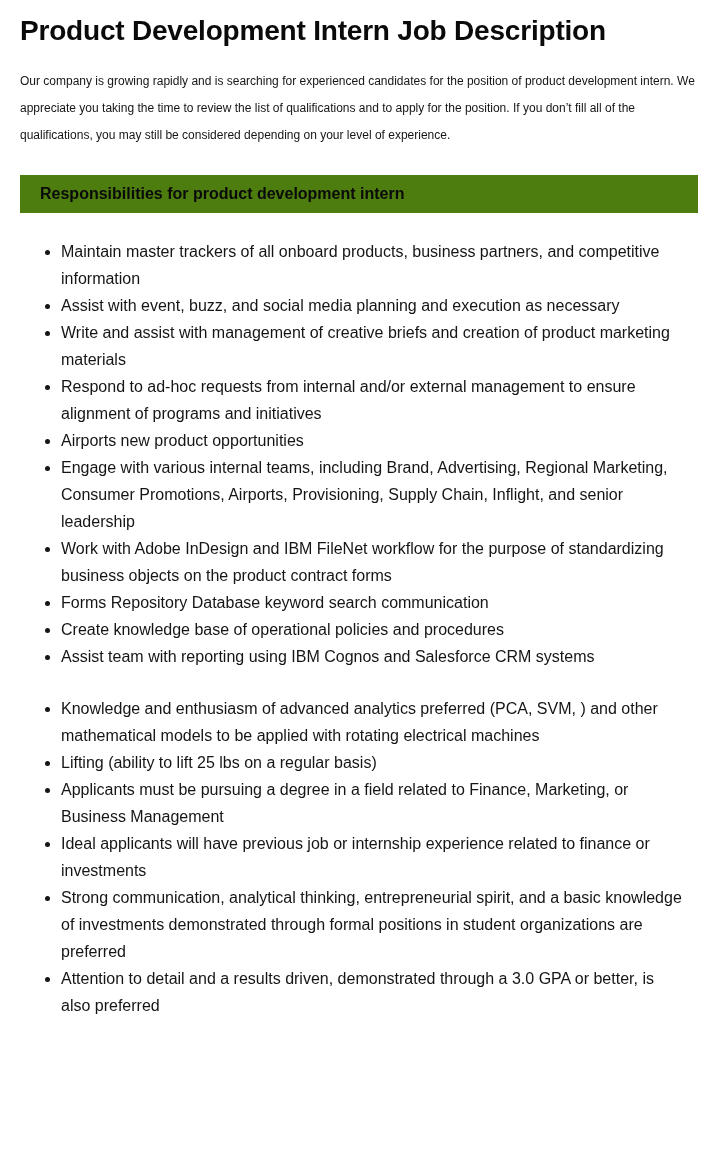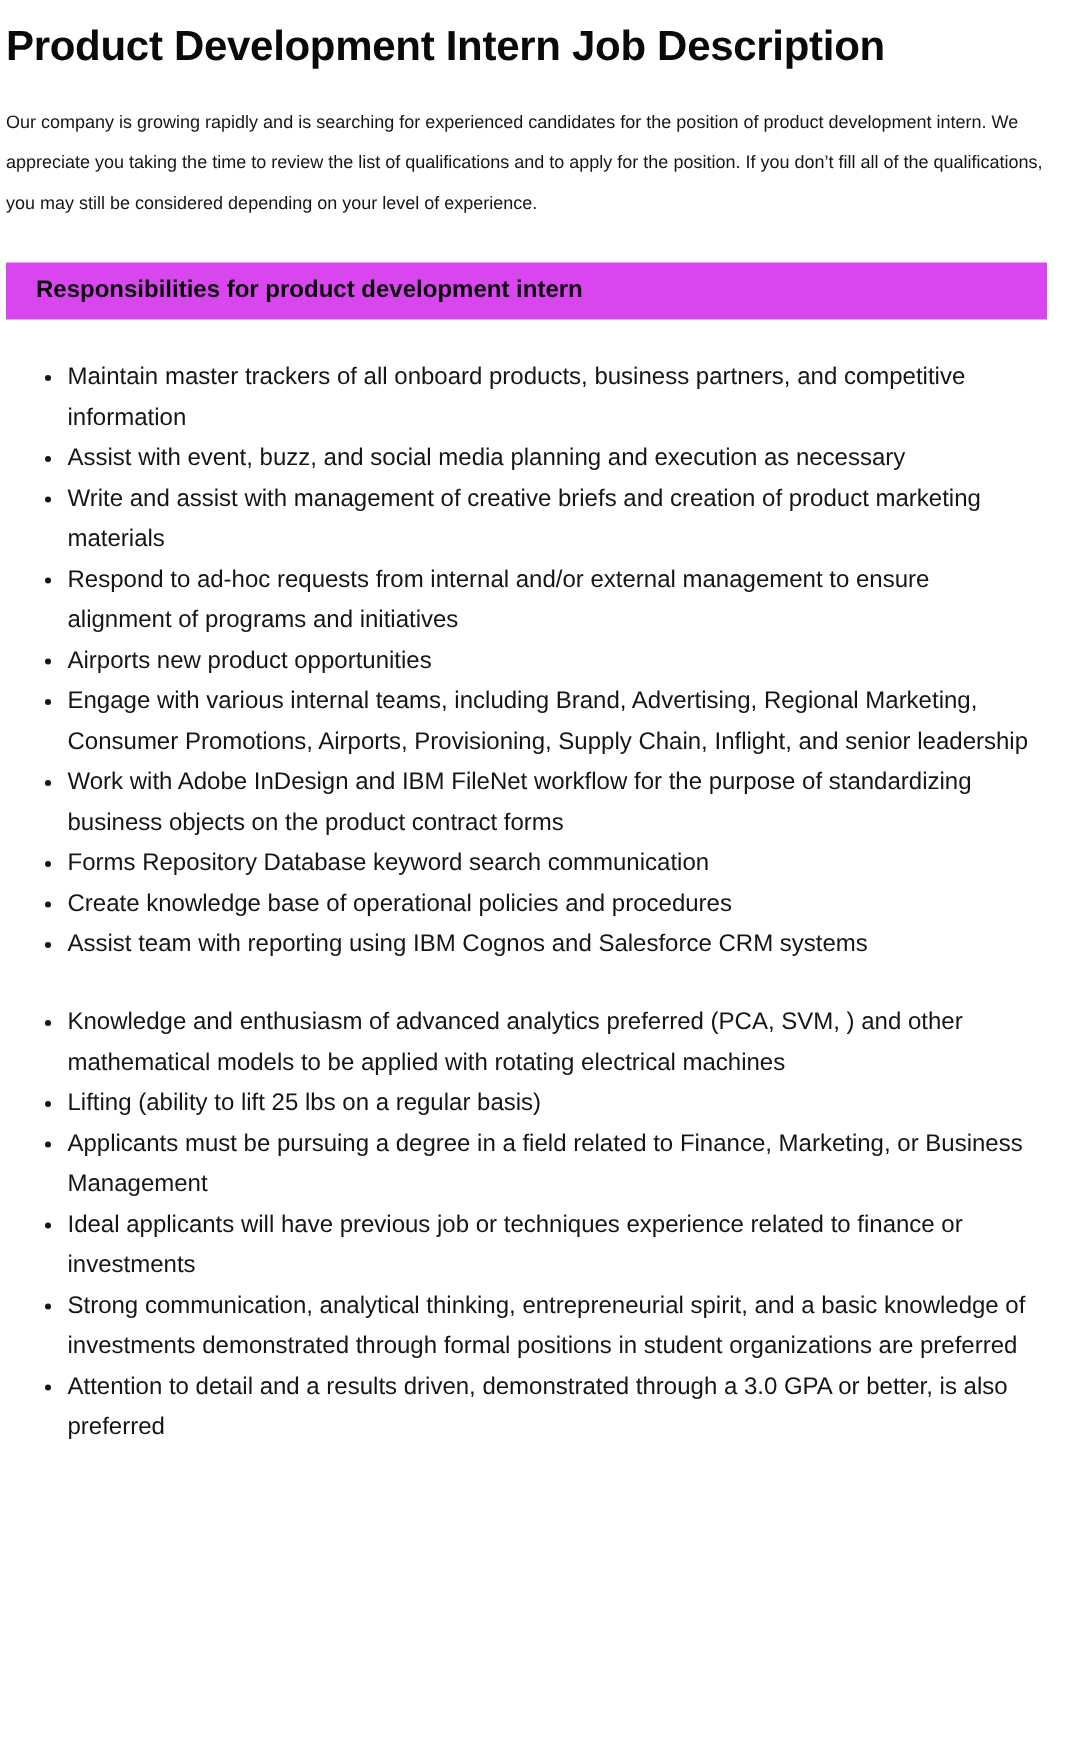--- a/index.html
+++ b/index.html
@@ -8,37 +8,37 @@
     padding: 0;
     background: #ffffff;
   }
   body {
     width: 720px;
     min-height: 1165px;
     font-family: "Liberation Sans", "DejaVu Sans", sans-serif;
     color: #151515;
   }
   .page {
-    padding: 6px 22px 30px 4px;
+    padding: 6px 22px 30px 20px;
   }
   .page-title {
     font-size: 28px;
     line-height: 1.2;
     font-weight: 700;
     letter-spacing: -0.2px;
     margin: 8px 0 20px 0;
     color: #0a0a0a;
   }
   .intro {
     font-size: 12px;
     line-height: 27px;
     margin: 0 0 26px 0;
   }
   .section-heading {
-    background: #d946ef;
+    background: #4d7c0f;
     font-size: 16px;
     font-weight: 700;
     line-height: 18px;
     padding: 10px 16px 10px 20px;
     color: #0a0a0a;
   }
   ul.item-list {
     margin: 25px 12px 25px 0;
     padding: 0 0 0 41px;
     list-style: disc outside;
@@ -71,19 +71,19 @@
       <li>Create knowledge base of operational policies and procedures</li>
       <li>Assist team with reporting using IBM Cognos and Salesforce CRM systems</li>
     </ul>
   </div>
 
   <div class="section">
     <ul class="item-list">
       <li>Knowledge and enthusiasm of advanced analytics preferred (PCA, SVM, ) and other mathematical models to be applied with rotating electrical machines</li>
       <li>Lifting (ability to lift 25 lbs on a regular basis)</li>
       <li>Applicants must be pursuing a degree in a field related to Finance, Marketing, or Business Management</li>
-      <li>Ideal applicants will have previous job or techniques experience related to finance or investments</li>
+      <li>Ideal applicants will have previous job or internship experience related to finance or investments</li>
       <li>Strong communication, analytical thinking, entrepreneurial spirit, and a basic knowledge of investments demonstrated through formal positions in student organizations are preferred</li>
       <li>Attention to detail and a results driven, demonstrated through a 3.0 GPA or better, is also preferred</li>
     </ul>
   </div>
 
 </div>
 
 </body></html>

